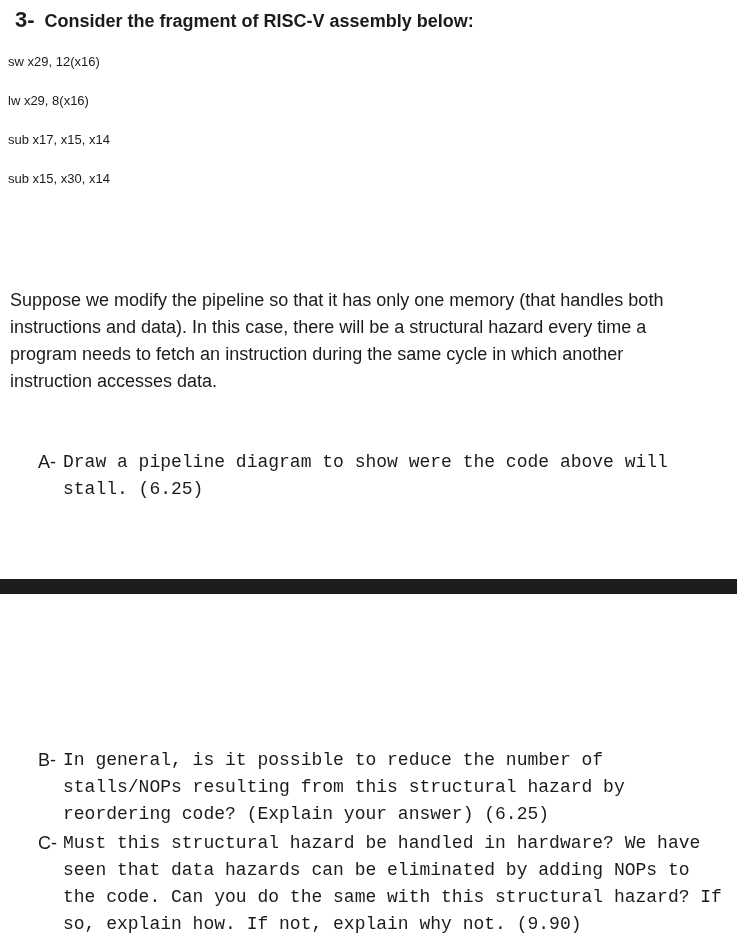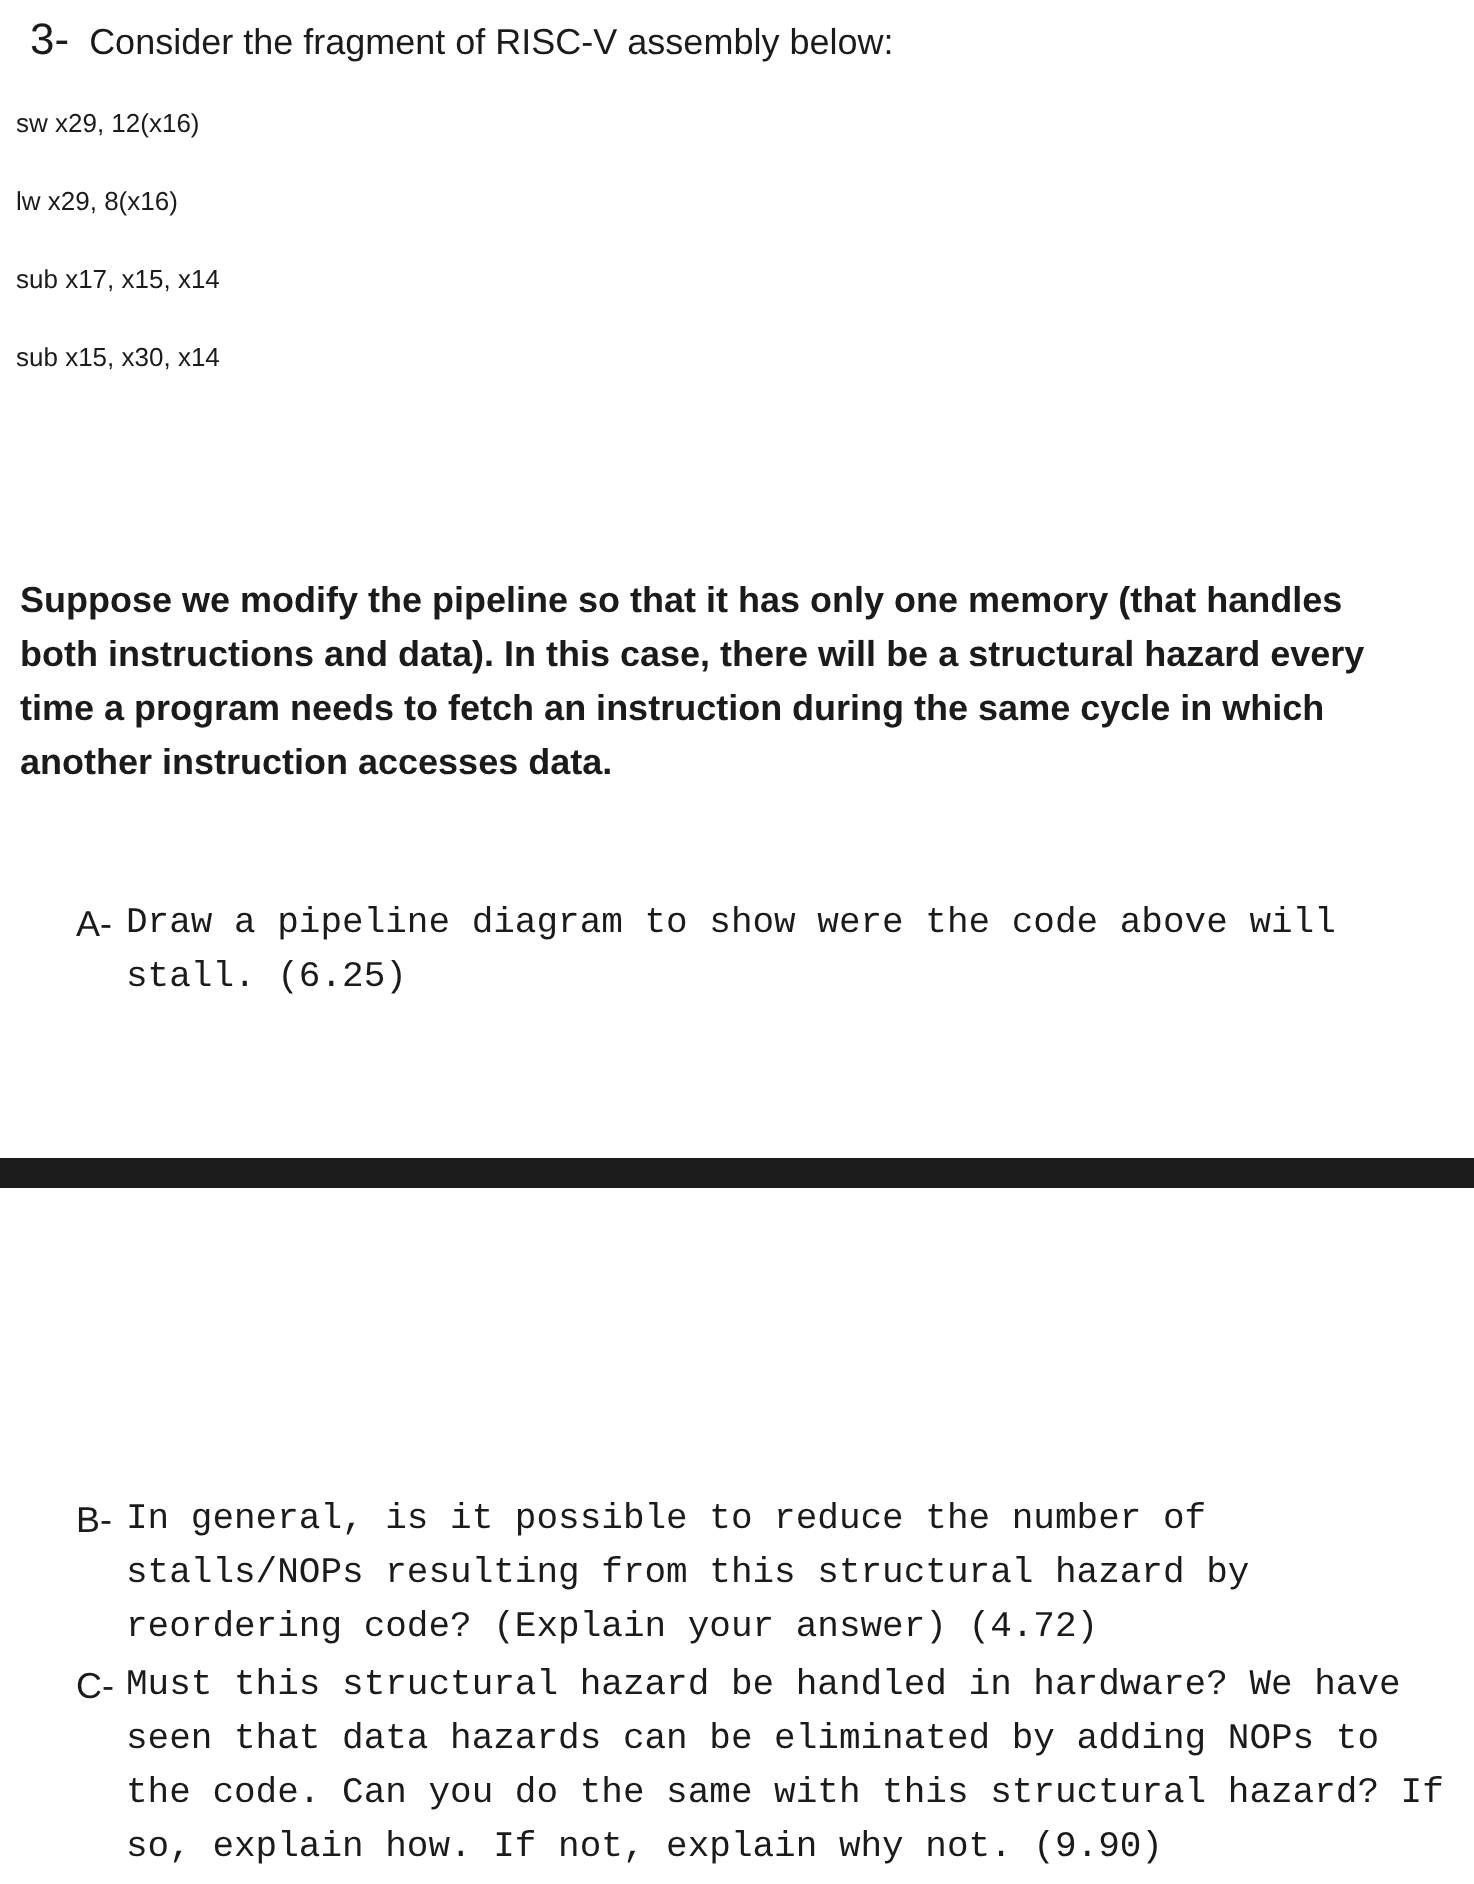--- a/index.html
+++ b/index.html
@@ -18,20 +18,21 @@
     height: 942px;
     background: #ffffff;
   }
   .question-title {
     position: absolute;
     left: 15px;
     top: 8px;
     font-size: 18px;
     line-height: 24px;
     white-space: nowrap;
+    font-weight: bold;
   }
   .q-num {
     font-size: 22px;
     margin-right: 10px;
   }
   .asm {
     position: absolute;
     left: 8px;
     top: 50px;
   }
@@ -41,21 +42,20 @@
     margin-bottom: 16px;
     white-space: nowrap;
   }
   .para {
     position: absolute;
     left: 10px;
     top: 287px;
     width: 682px;
     font-size: 18px;
     line-height: 27px;
-    font-weight: bold;
   }
   .item {
     position: absolute;
     display: flex;
     align-items: flex-start;
     font-size: 18px;
     line-height: 27px;
   }
   .item-label {
     flex: 0 0 25px;
@@ -97,21 +97,21 @@
 
   <div class="item item-a">
     <span class="item-label">A-</span>
     <span class="item-text">Draw a pipeline diagram to show were the code above will stall. (6.25)</span>
   </div>
 
   <div class="page-break" style="background: rgb(28, 28, 28);"></div>
 
   <div class="item item-b">
     <span class="item-label">B-</span>
-    <span class="item-text">In general, is it possible to reduce the number of stalls/NOPs resulting from this structural hazard by reordering code? (Explain your answer) (4.72)</span>
+    <span class="item-text">In general, is it possible to reduce the number of stalls/NOPs resulting from this structural hazard by reordering code? (Explain your answer) (6.25)</span>
   </div>
 
   <div class="item item-c">
     <span class="item-label">C-</span>
     <span class="item-text">Must this structural hazard be handled in hardware? We have seen that data hazards can be eliminated by adding NOPs to the code. Can you do the same with this structural hazard? If so, explain how. If not, explain why not. (9.90)</span>
   </div>
 
 </div>
 
 </body></html>

